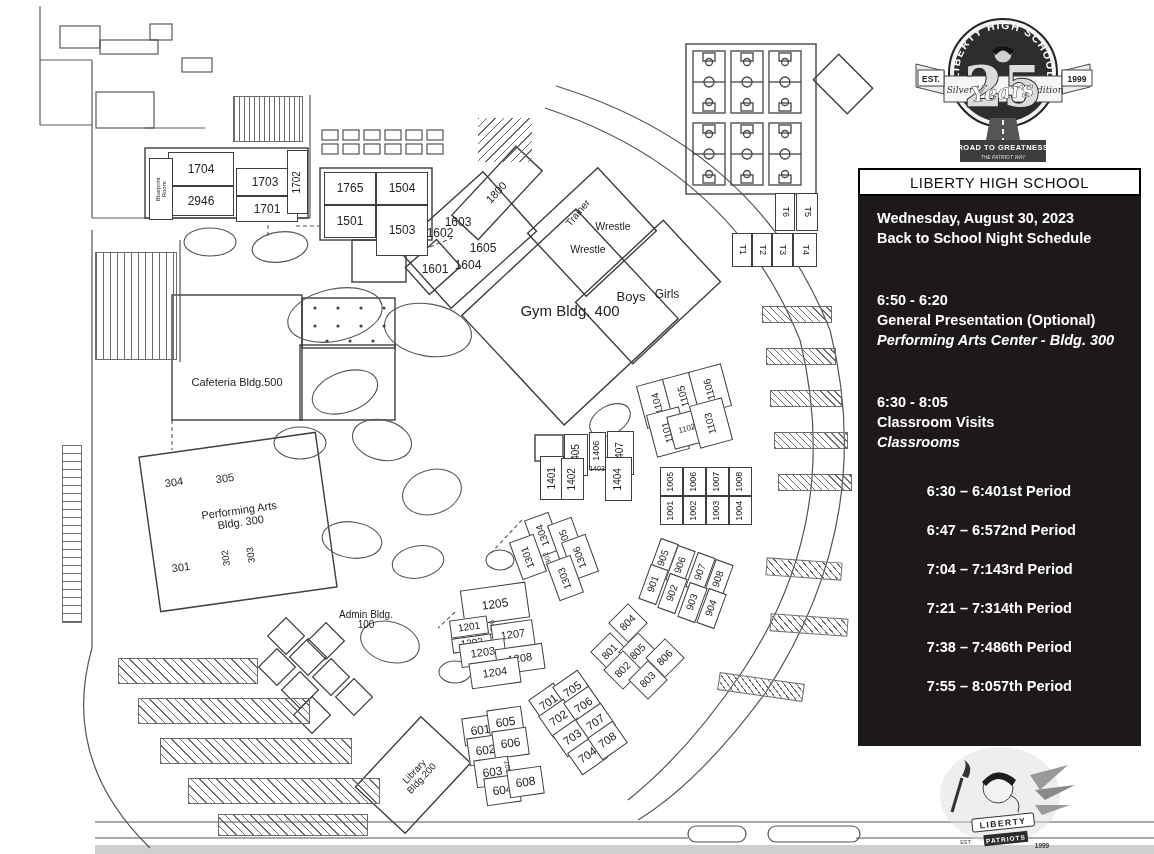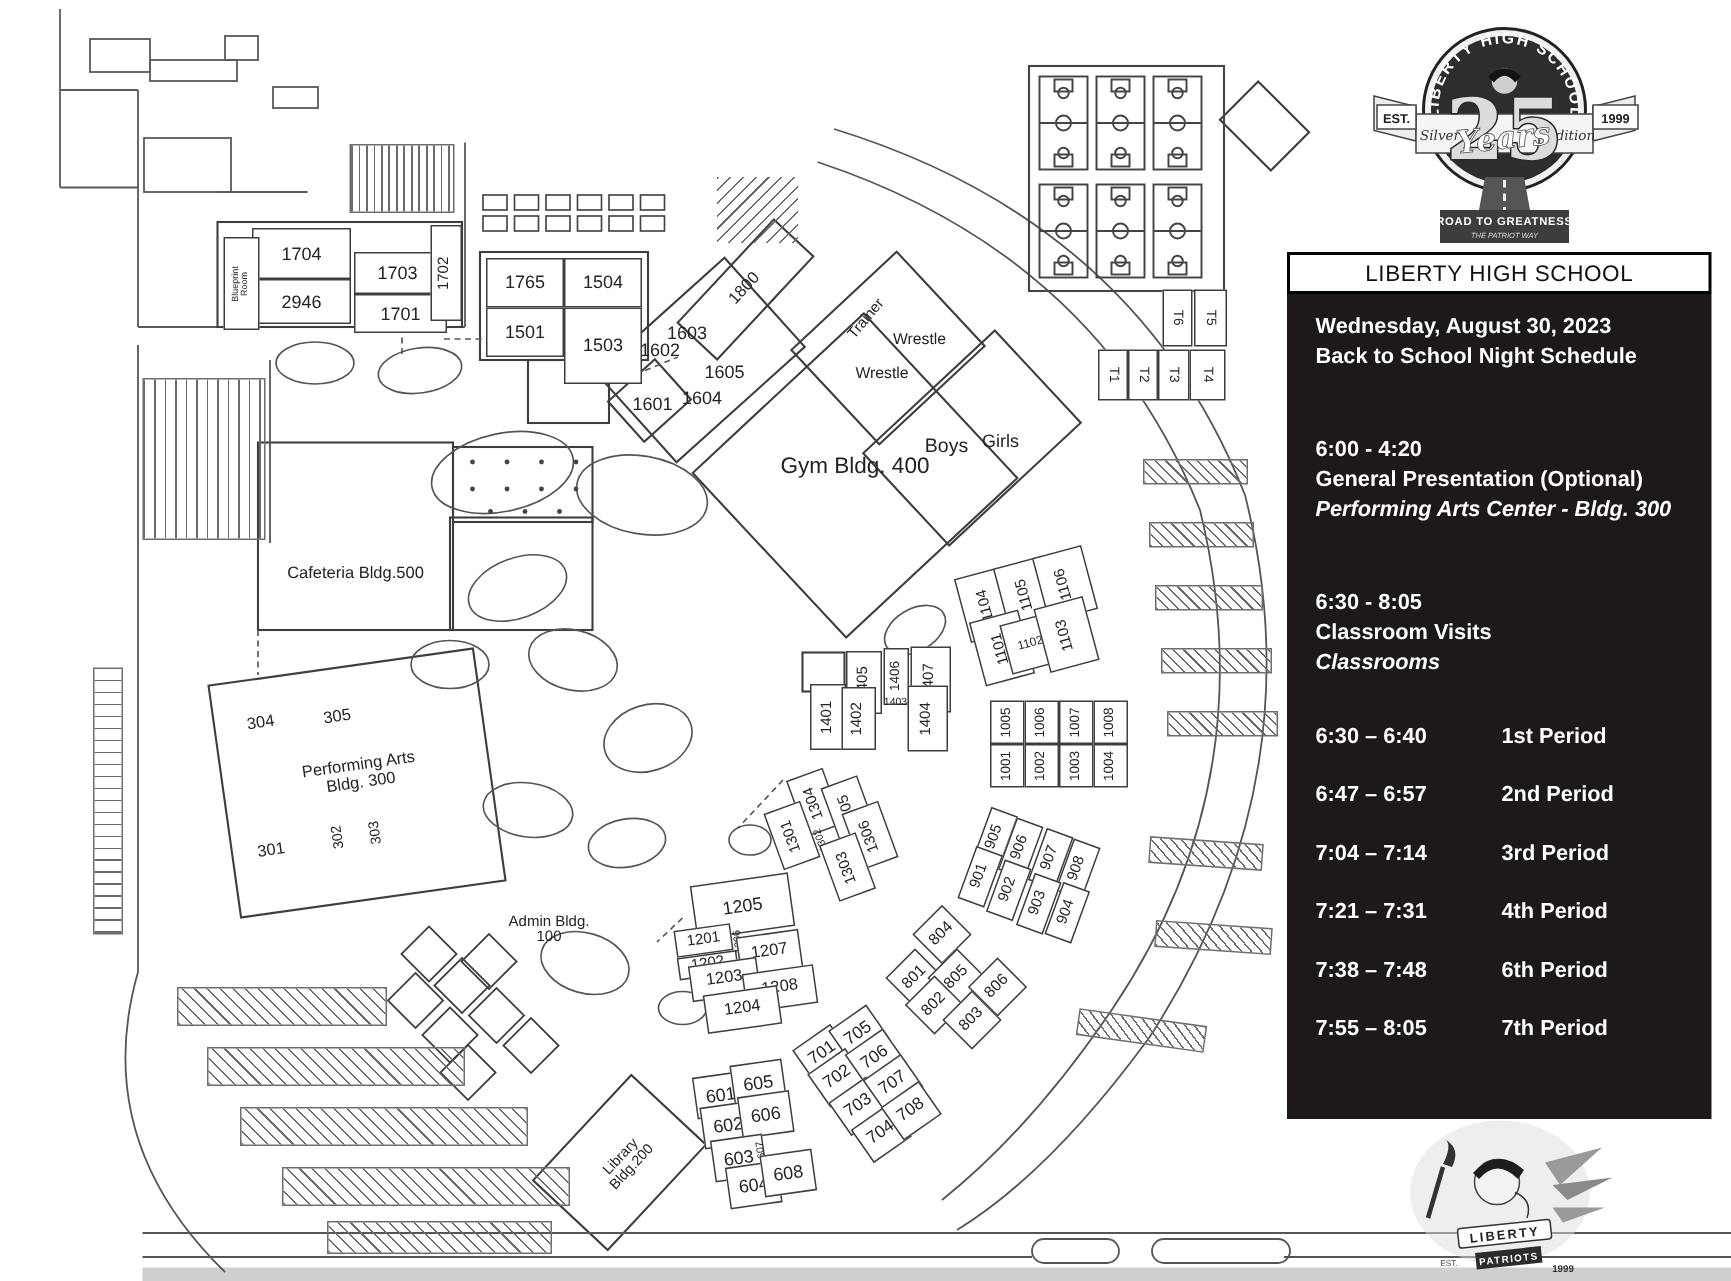--- a/index.html
+++ b/index.html
@@ -16,21 +16,21 @@
   .room span{display:block;text-align:center;white-space:pre;}
   .panel{position:absolute;left:858px;top:168px;width:283px;z-index:6;}
   .panel-header{height:24px;border:2px solid #000;background:#fff;display:flex;
         align-items:center;justify-content:center;font-size:15px;letter-spacing:.4px;color:#111;}
   .panel-body{background:#1d1819;color:#fff;font-weight:bold;font-size:14.5px;line-height:20px;
         padding:12px 16px 0 19px;height:550px;box-sizing:border-box;}
   .sched-section{margin-top:42px;}
   .s-sub{font-style:italic;}
   .periods{margin-top:29px;}
   .period-row{display:flex;margin-bottom:19px;}
-  .p-time{width:124px;flex:none;}
+  .p-time{width:124px;flex:none;text-align:right;}
   .bottom-curb{position:absolute;left:95px;top:845px;width:1059px;height:9px;background:#cfcfcf;z-index:0;}
 </style>
 </head>
 <body>
 
 <div class="stage">
   <div class="bottom-curb"></div>
 
   <svg class="deco" width="1154" height="854" viewBox="0 0 1154 854">
     <defs>
@@ -553,21 +553,21 @@
 
   <div class="panel">
     <div class="panel-header">LIBERTY HIGH SCHOOL</div>
     <div class="panel-body">
       <div class="date-block">
         <div>Wednesday, August 30, 2023</div>
         <div>Back to School Night Schedule</div>
       </div>
       <div id="sections">
   <div class="sched-section">
-    <div class="s-time">6:00 - 4:20</div>
+    <div class="s-time">6:50 - 6:20</div>
     <div class="s-title">General Presentation (Optional)</div>
     <div class="s-sub">Performing Arts Center - Bldg. 300</div>
   </div>
 
   <div class="sched-section">
     <div class="s-time">6:30 - 8:05</div>
     <div class="s-title">Classroom Visits</div>
     <div class="s-sub">Classrooms</div>
   </div>
 </div>

